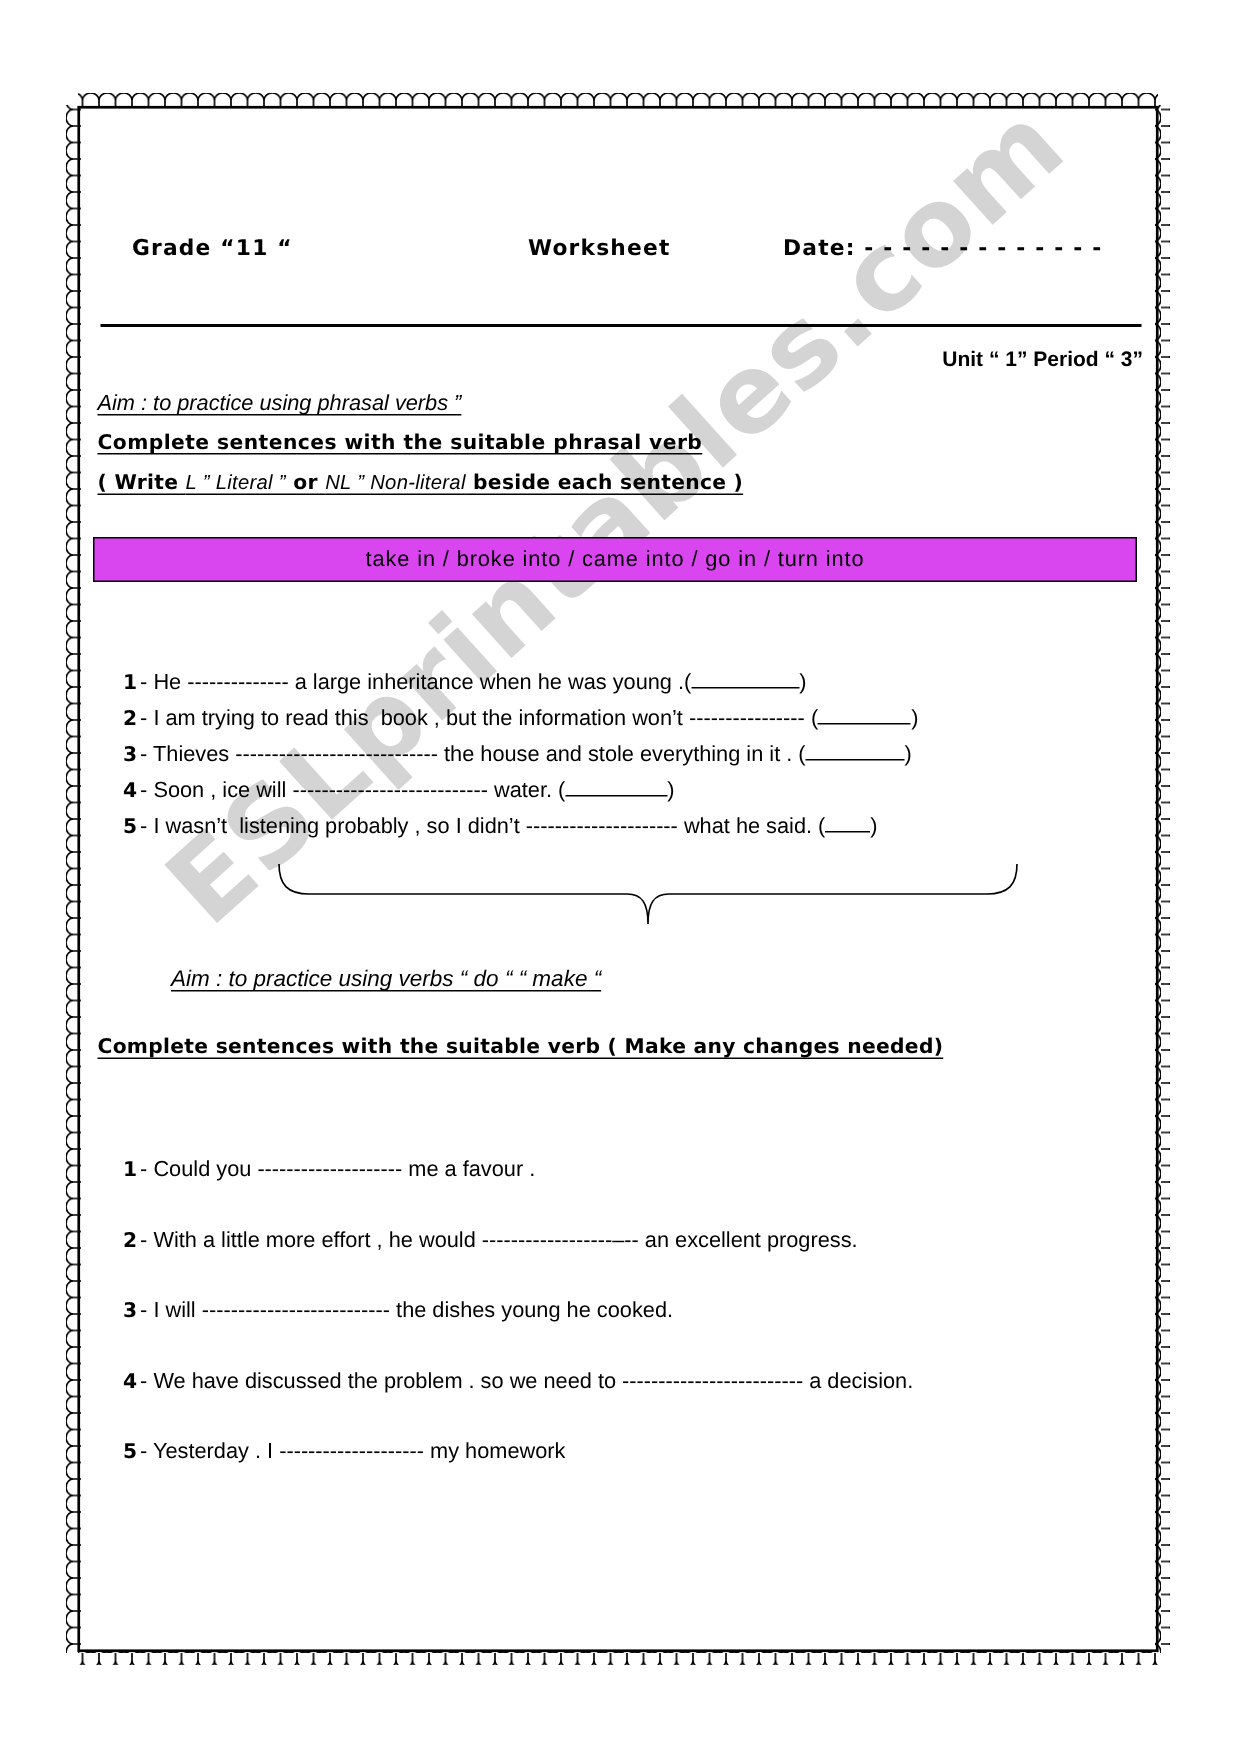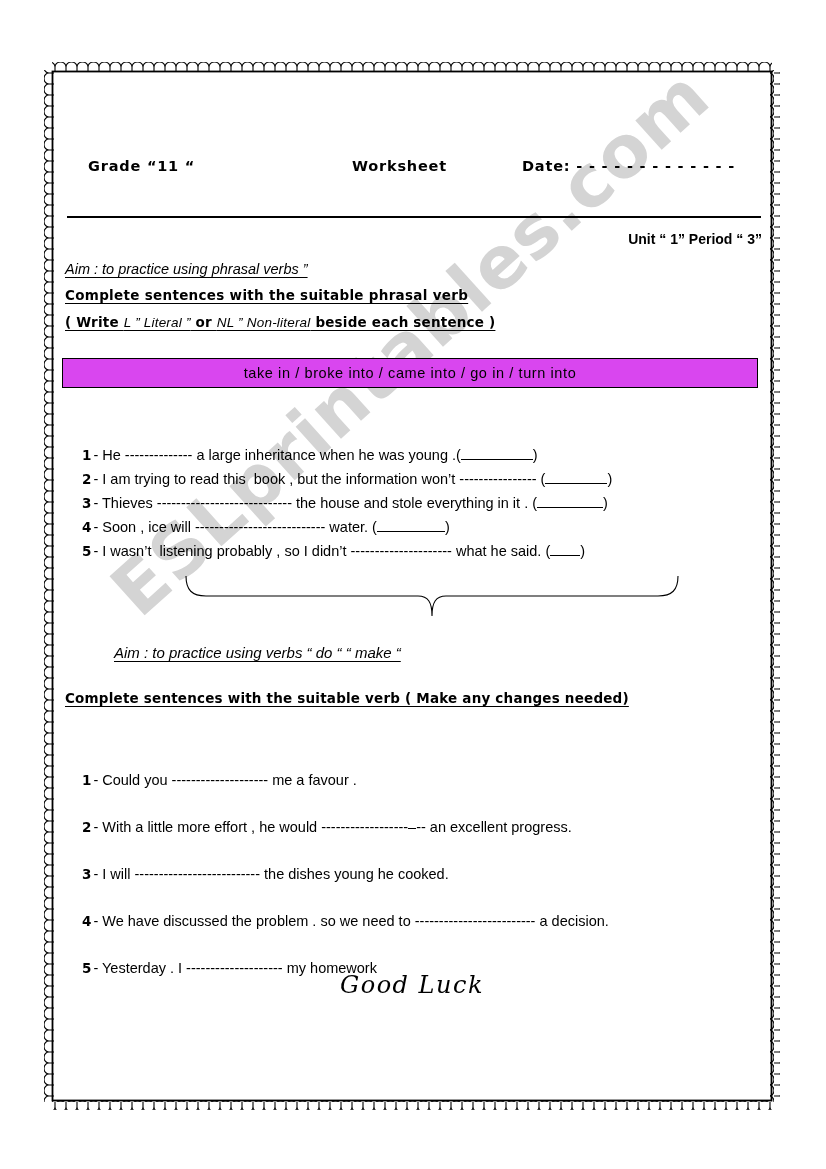--- a/index.html
+++ b/index.html
@@ -363,17 +363,14 @@
         <span class="qtext">- We have discussed the problem . so we need to ------------------------- a </span>
         <span class="qtext ul">decision.</span>
       </div>
       <div class="qrow">
         <span class="qnum">5</span>
         <span class="qtext">- Yesterday . I -------------------- my </span>
         <span class="qtext ul">homework</span>
       </div>
     </div>
 
-  <div class="goodluck">
-    <span>Good Luck</span>
-  </div>
 
 </div>
 
 </body></html>

